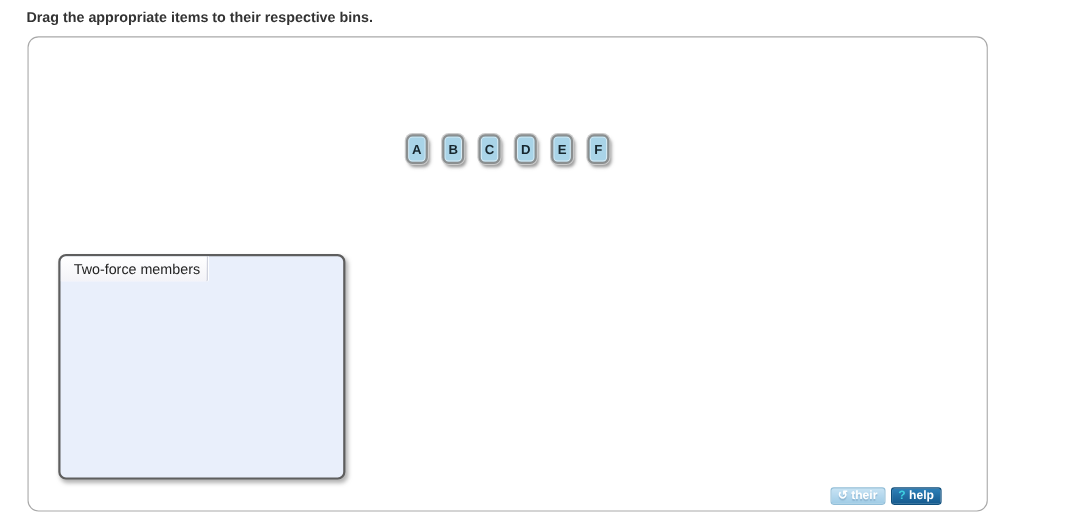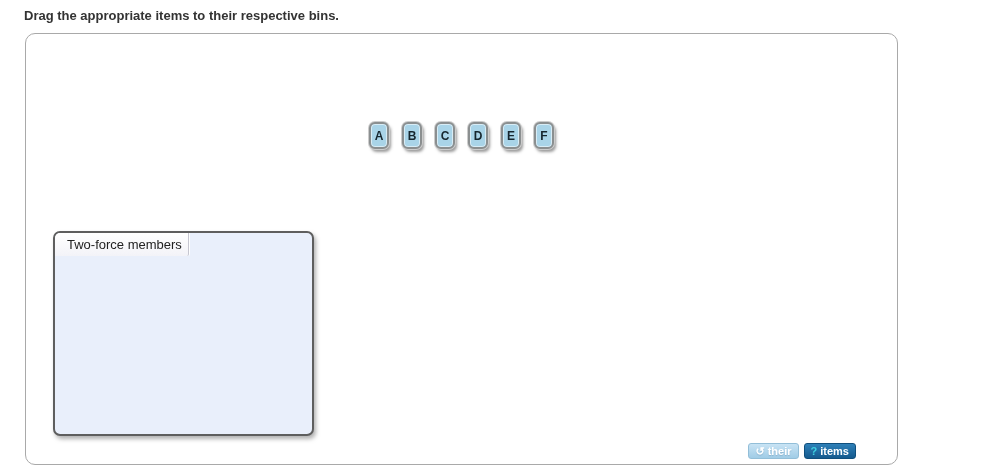--- a/index.html
+++ b/index.html
@@ -111,17 +111,17 @@
     </div>
   </div>
 
   <div class="buttons-row">
     <div class="btn btn-reset">
       <span class="icon">↺</span>
       <span>their</span>
     </div>
     <div class="btn btn-help">
       <span class="icon">?</span>
-      <span>items</span>
+      <span>help</span>
     </div>
   </div>
 
 </div>
 
 </body></html>

